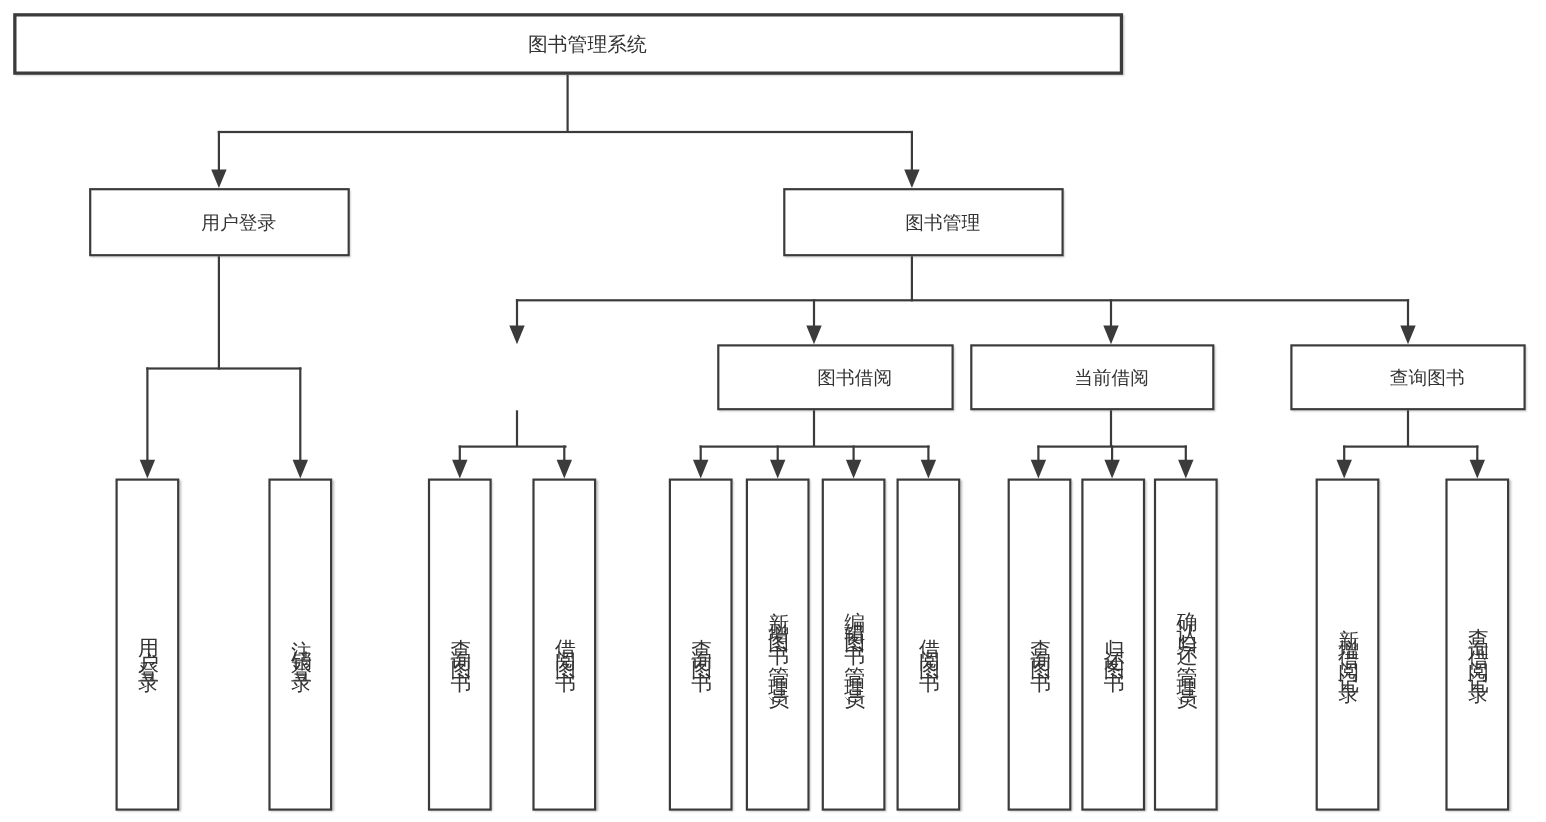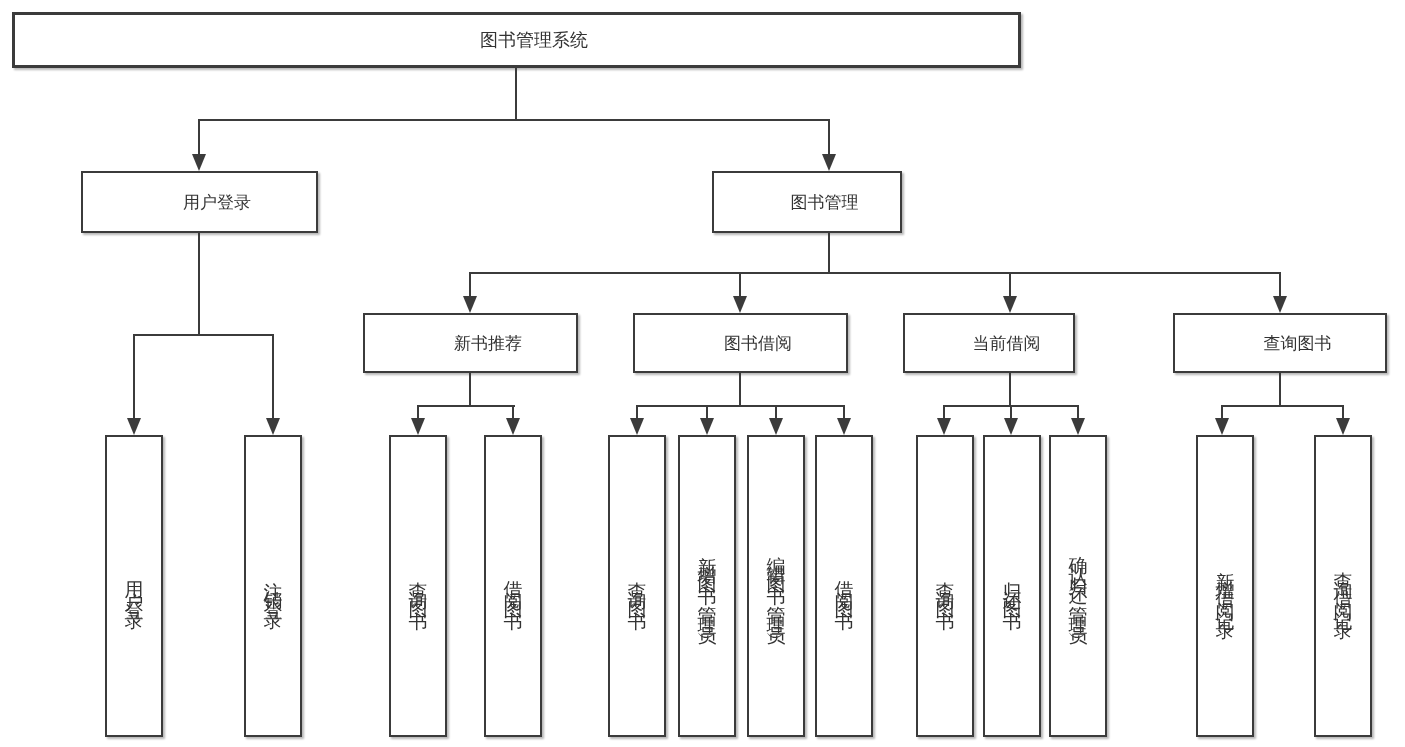--- a/index.html
+++ b/index.html
@@ -45,43 +45,42 @@
   <div class="node root" style="left:12px;top:12px;width:1009px;height:56px">图书管理系统</div>
 
   <div class="vl" style="left:515px;top:68px;height:52px"></div>
   <div class="hl" style="left:198px;top:119px;width:632px"></div>
   <div class="vl" style="left:198px;top:119px;height:36px"></div>
   <div class="vl" style="left:828px;top:119px;height:36px"></div>
   <div class="arrow" style="left:192px;top:154px"></div>
   <div class="arrow" style="left:822px;top:154px"></div>
 
   <div class="node" style="left:81px;top:171px;width:237px;height:62px">用户登录</div>
-  <div class="node" style="left:712px;top:171px;width:190px;height:62px">图书管理</div>
+  <div class="node" style="left:712px;top:171px;width:255px;height:62px">图书管理</div>
 
   <div class="vl" style="left:198px;top:233px;height:103px"></div>
   <div class="hl" style="left:133px;top:334px;width:141px"></div>
   <div class="vl" style="left:133px;top:334px;height:85px"></div>
   <div class="vl" style="left:272px;top:334px;height:85px"></div>
   <div class="arrow" style="left:127px;top:418px"></div>
   <div class="arrow" style="left:266px;top:418px"></div>
 
   <div class="vl" style="left:828px;top:233px;height:41px"></div>
   <div class="hl" style="left:469px;top:272px;width:812px"></div>
   <div class="vl" style="left:469px;top:272px;height:25px"></div>
   <div class="vl" style="left:739px;top:272px;height:25px"></div>
   <div class="vl" style="left:1009px;top:272px;height:25px"></div>
   <div class="vl" style="left:1279px;top:272px;height:25px"></div>
   <div class="arrow" style="left:463px;top:296px"></div>
   <div class="arrow" style="left:733px;top:296px"></div>
   <div class="arrow" style="left:1003px;top:296px"></div>
   <div class="arrow" style="left:1273px;top:296px"></div>
 
-  <div class="node" style="left:363px;top:313px;width:215px;height:60px">新书推荐</div>
-  <div class="node" style="left:633px;top:313px;width:215px;height:60px">图书借阅</div>
-  <div class="node" style="left:903px;top:313px;width:172px;height:60px">当前借阅</div>
+  <div class="node" style="left:652px;top:313px;width:215px;height:60px">图书借阅</div>
+  <div class="node" style="left:882px;top:313px;width:222px;height:60px">当前借阅</div>
   <div class="node" style="left:1173px;top:313px;width:214px;height:60px">查询图书</div>
 
   <div class="vl" style="left:469px;top:373px;height:33px"></div>
   <div class="hl" style="left:417px;top:405px;width:98px"></div>
   <div class="vl" style="left:417px;top:405px;height:14px"></div>
   <div class="vl" style="left:512px;top:405px;height:14px"></div>
   <div class="arrow" style="left:411px;top:418px"></div>
   <div class="arrow" style="left:506px;top:418px"></div>
 
   <div class="vl" style="left:739px;top:373px;height:33px"></div>

